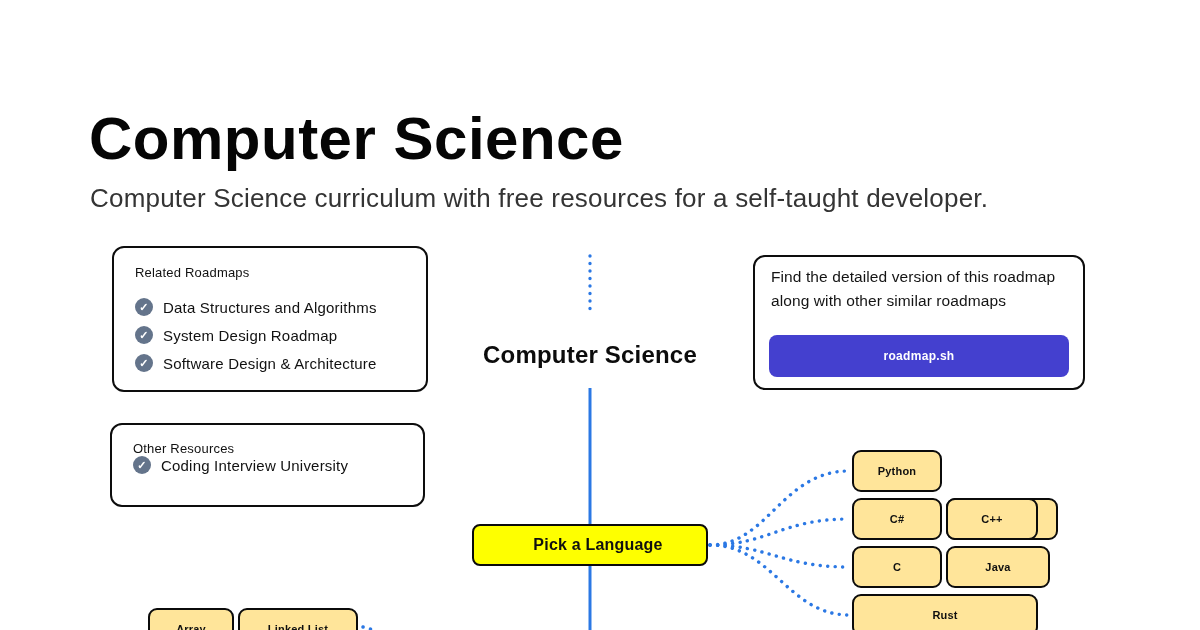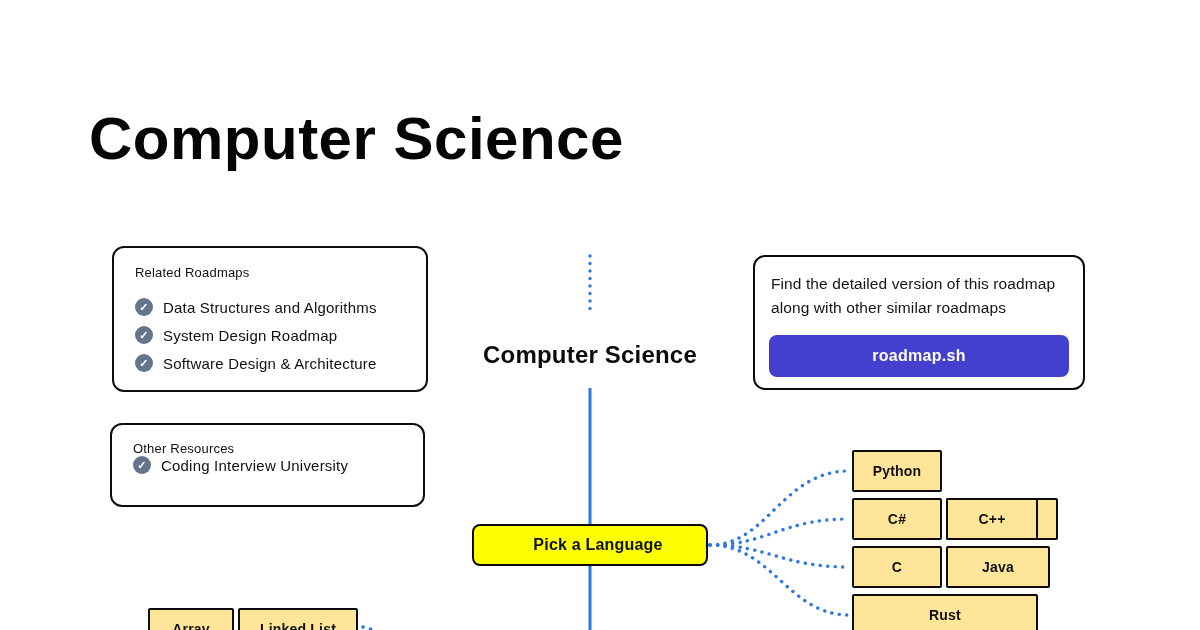--- a/index.html
+++ b/index.html
@@ -27,27 +27,27 @@
   .card-item{display:flex;align-items:center;gap:10px;font-size:15px;color:#111;letter-spacing:.2px;}
   .check-icon{flex:0 0 auto;width:18px;height:18px;border-radius:50%;background:var(--check_gray);color:#fff;font-size:11px;line-height:18px;text-align:center;font-weight:700;}
 
   .related-card{left:112px;top:246px;width:316px;height:146px;padding:17px 22px 0 21px;}
   .related-card .card-heading{margin-bottom:18px;}
   .related-card .card-item{margin-bottom:10px;}
 
   .other-card{left:110px;top:423px;width:315px;height:84px;padding:16px 22px 0 21px;}
   .other-card .card-heading{margin-bottom:0;}
 
-  .detail-card{left:753px;top:255px;width:332px;height:135px;padding:15px 16px 0 16px;}
+  .detail-card{left:753px;top:255px;width:332px;height:135px;padding:8px 16px 0 16px;}
   .detail-text{font-size:15.5px;line-height:24px;color:#141414;letter-spacing:.1px;}
-  .roadmap-btn{position:absolute;left:14px;top:78px;width:300px;height:42px;background:var(--button_indigo);border-radius:8px;color:#fff;font-size:16px;font-weight:600;display:flex;align-items:center;justify-content:center;cursor:pointer;letter-spacing:.3px;}
+  .roadmap-btn{position:absolute;left:14px;top:78px;width:300px;height:42px;background:var(--button_indigo);border-radius:8px;color:#fff;font-size:12px;font-weight:600;display:flex;align-items:center;justify-content:center;cursor:pointer;letter-spacing:.3px;}
 
   .root-label{position:absolute;left:440px;top:341px;width:300px;text-align:center;font-size:24px;font-weight:700;color:#0c0c0c;letter-spacing:.2px;cursor:pointer;}
 
-  .node{position:absolute;box-sizing:border-box;border:2.5px solid #0b0b0b;border-radius:2px;display:flex;align-items:center;justify-content:center;font-size:14px;font-weight:600;color:#101010;letter-spacing:.2px;cursor:pointer;}
+  .node{position:absolute;box-sizing:border-box;border:2.5px solid #0b0b0b;border-radius:9px;display:flex;align-items:center;justify-content:center;font-size:11px;font-weight:600;color:#101010;letter-spacing:.2px;cursor:pointer;}
   .node-yellow{background:var(--node_yellow);}
   .node-tan{background:var(--node_tan);}
 
   .pick-language{left:472px;top:524px;width:236px;height:42px;font-size:16px;border-radius:8px;padding-left:16px;}
 
   .lang-python{left:852px;top:450px;width:90px;height:42px;}
   .lang-go{left:946px;top:450px;width:112px;height:42px;margin-top:48px;}
   .lang-csharp{left:852px;top:498px;width:90px;height:42px;}
   .lang-cpp{left:946px;top:498px;width:92px;height:42px;}
   .lang-c{left:852px;top:546px;width:90px;height:42px;}
@@ -56,20 +56,21 @@
 
   .node-array{left:148px;top:608px;width:86px;height:42px;}
   .node-linked-list{left:238px;top:608px;width:120px;height:42px;}
 </style>
 </head>
 <body>
 
 <div class="canvas">
 
   <h1 class="page-title">Computer Science</h1>
+  <p class="page-subtitle">Computer Science curriculum with free resources for a self-taught developer.</p>
 
   <svg class="connectors" viewBox="0 0 1200 630" aria-hidden="true">
     <path class="line-dotted" d="M590 256 V316"></path>
     <path class="line-solid" d="M590 388 V630"></path>
     <path class="line-dotted" d="M710 545 C768 545 782 471 849 471"></path>
     <path class="line-dotted" d="M710 545 C768 545 782 519 849 519"></path>
     <path class="line-dotted" d="M710 545 C768 545 782 567 849 567"></path>
     <path class="line-dotted" d="M710 545 C772 545 788 615 849 615"></path>
     <path class="line-dotted" d="M363 627 C380 631 390 638 398 648"></path>
   </svg>

